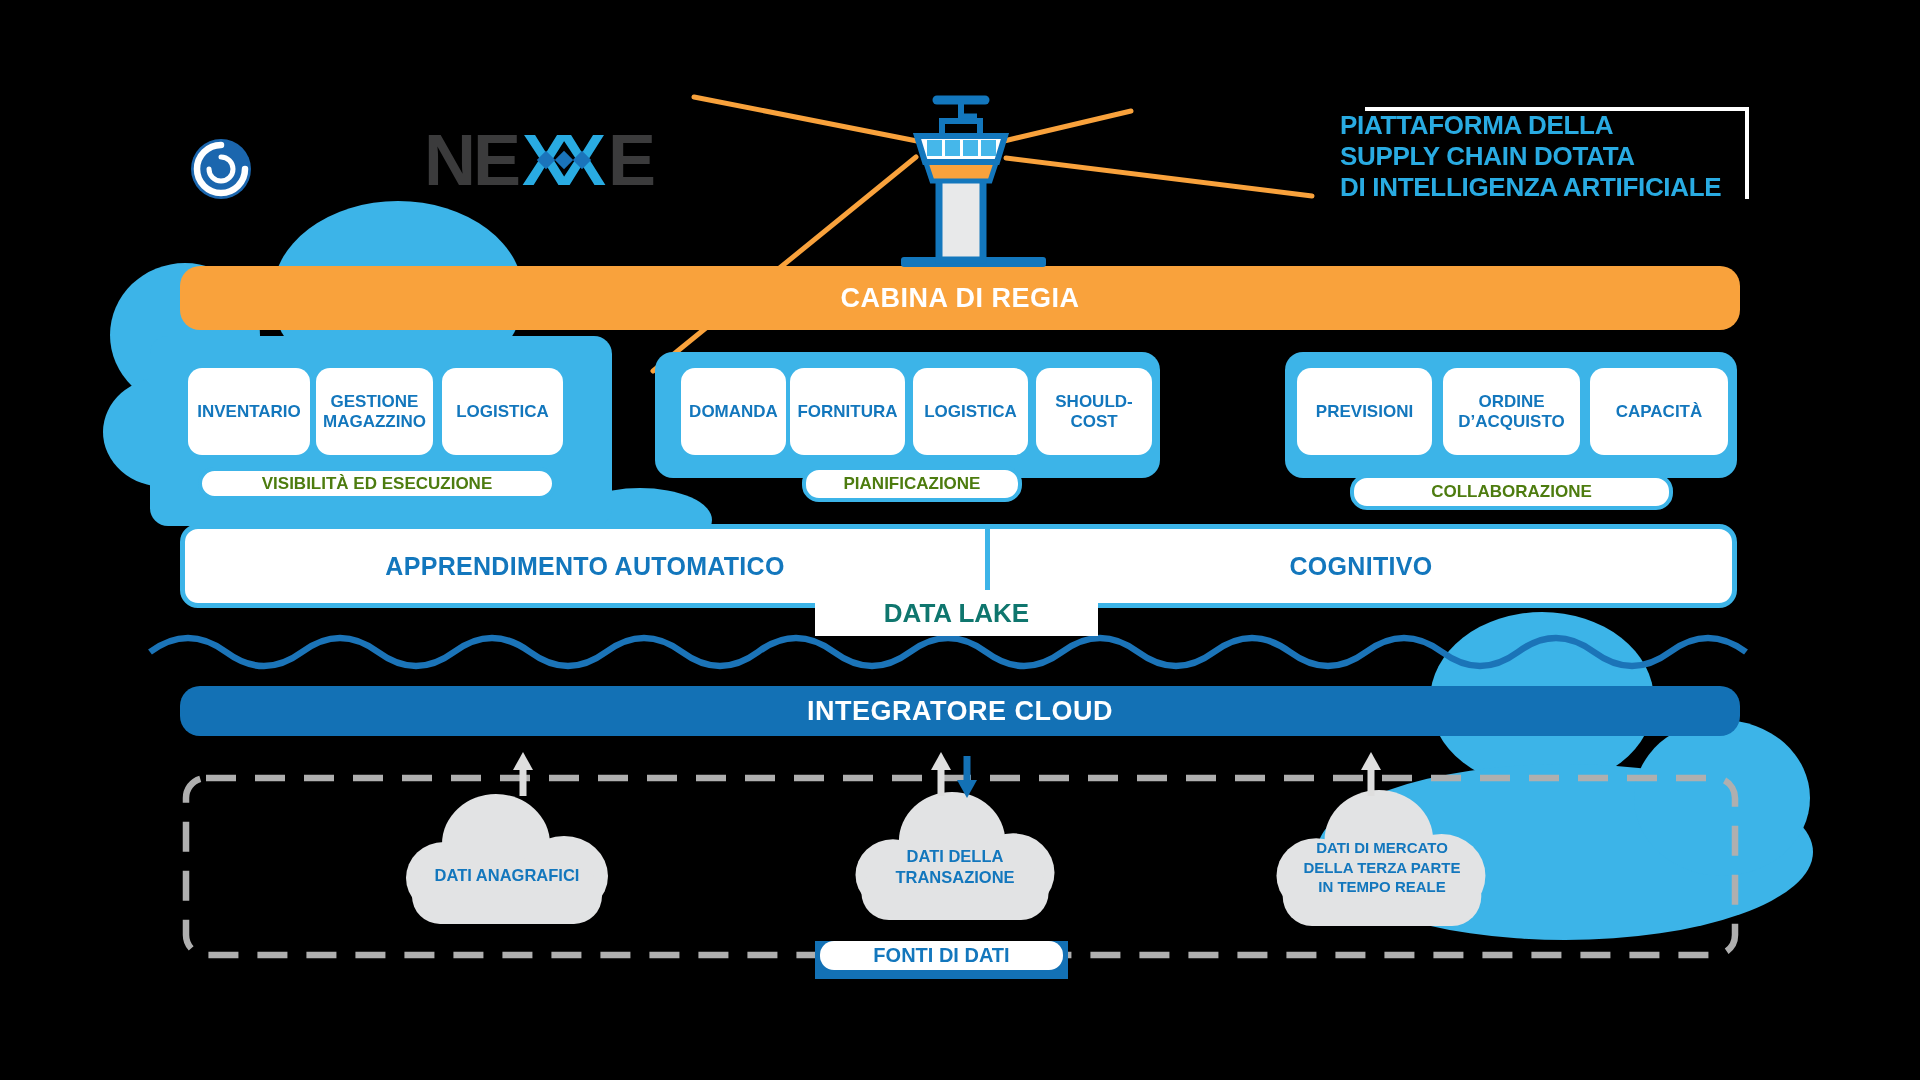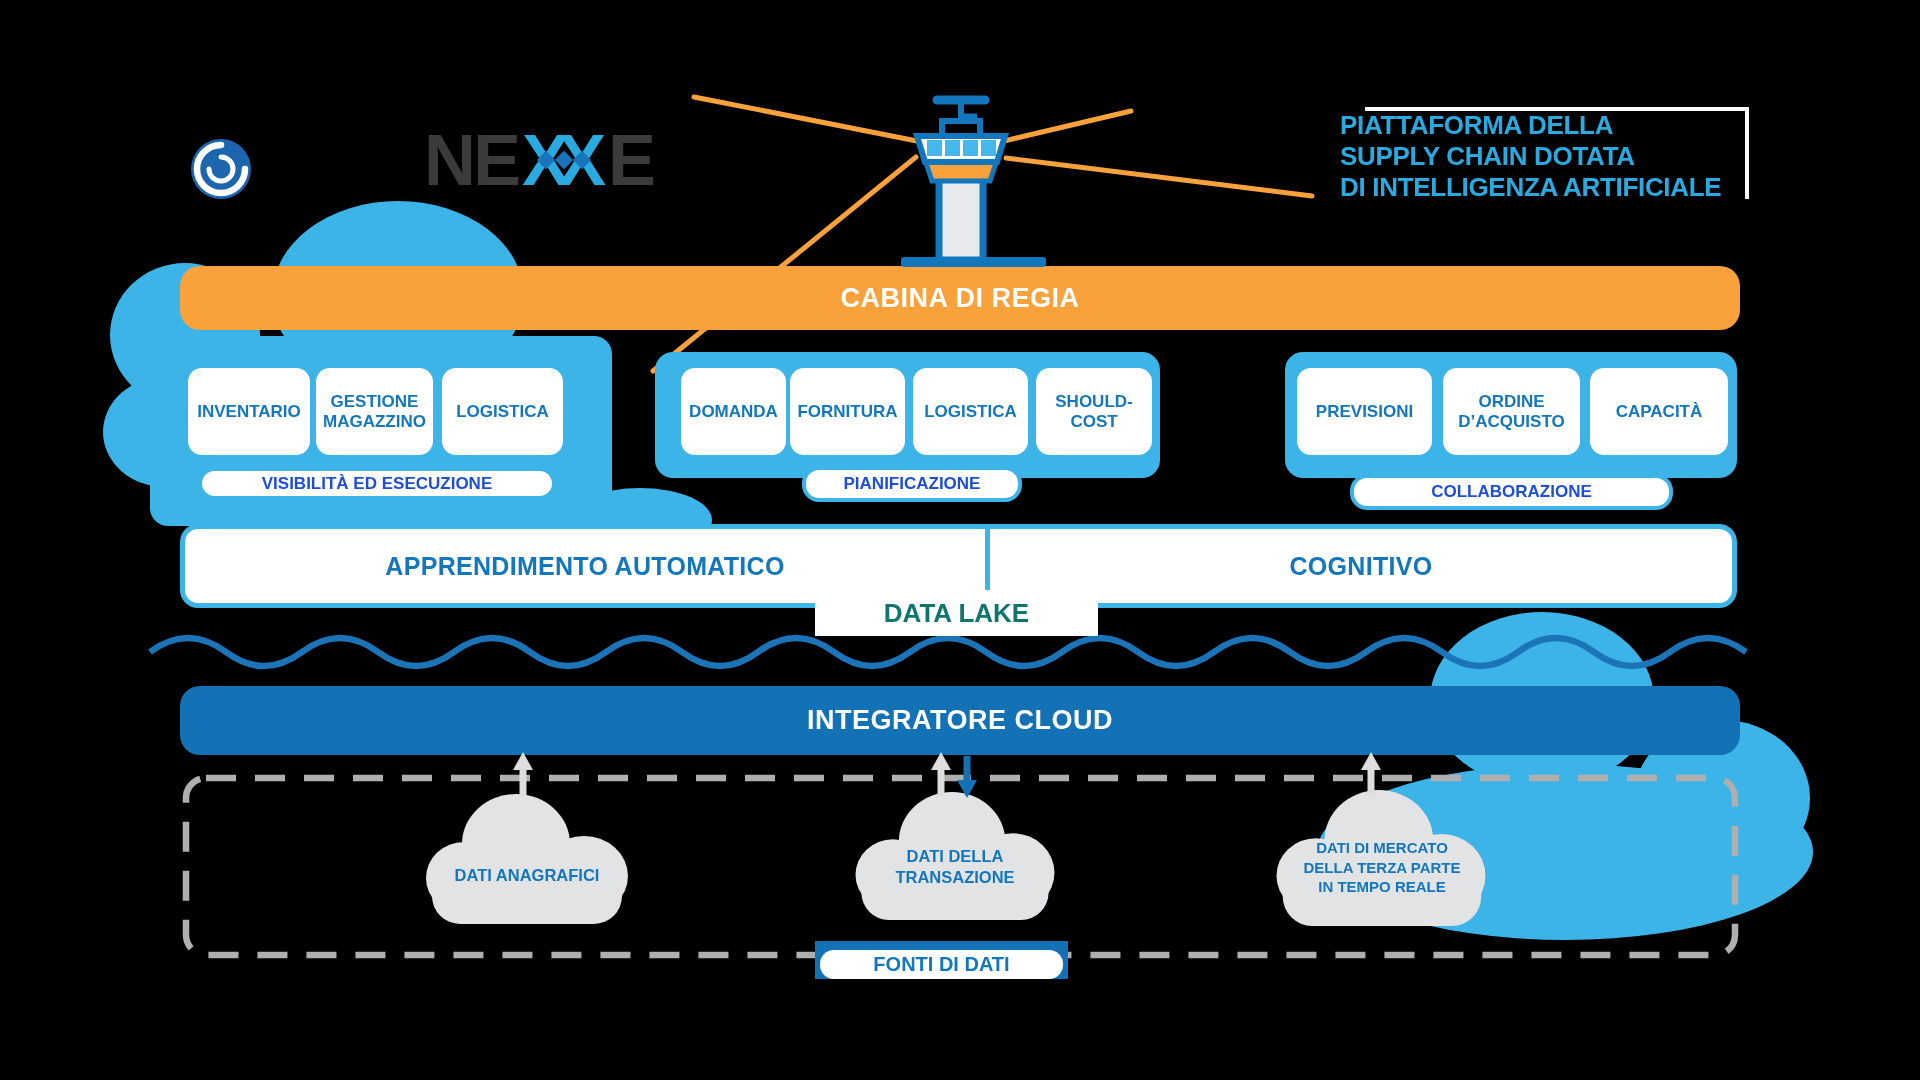--- a/index.html
+++ b/index.html
@@ -16,61 +16,61 @@
                   font-size:26px;line-height:31px;font-weight:800;letter-spacing:-0.3px;}
 
   
   .swirl{left:190px;top:138px;}
   .wordmark{left:424px;top:130px;}
 
   
   .banner{display:flex;align-items:center;justify-content:center;color:#fff;
           font-size:27px;letter-spacing:0.5px;border-radius:20px;}
   .cabina{left:180px;top:266px;width:1560px;height:64px;background:#F9A23C;}
-  .integratore{left:180px;top:686px;width:1560px;height:69px;background:#1371B5;}
+  .integratore{left:180px;top:686px;width:1560px;height:50px;background:#1371B5;}
 
   
   .gcont{background:#3CB4E8;border-radius:18px;}
   .g1{left:150px;top:336px;width:462px;height:190px;}
   .g2{left:655px;top:352px;width:505px;height:126px;}
   .g3{left:1285px;top:352px;width:452px;height:126px;}
   .gbox{top:368px;height:87px;background:#fff;border-radius:14px;display:flex;align-items:center;
         justify-content:center;text-align:center;color:#1377BD;font-size:17px;line-height:1.15;padding:0 6px;box-sizing:border-box;}
   .b11{left:188px;width:122px;} .b12{left:316px;width:117px;} .b13{left:442px;width:121px;}
   .b21{left:681px;width:105px;} .b22{left:790px;width:115px;} .b23{left:913px;width:115px;} .b24{left:1036px;width:116px;}
   .b31{left:1297px;width:135px;} .b32{left:1443px;width:137px;} .b33{left:1590px;width:138px;}
   .pill{background:#fff;border:4px solid #3CB4E8;border-radius:17px;display:flex;align-items:center;
-        justify-content:center;color:#1d4ed8;font-size:17px;box-sizing:border-box;}
+        justify-content:center;color:#4d7c0f;font-size:17px;box-sizing:border-box;}
   .p1{left:198px;top:467px;width:358px;height:33px;}
   .p2{left:802px;top:466px;width:220px;height:36px;}
   .p3{left:1350px;top:474px;width:323px;height:36px;}
 
   
   .ai-row{left:180px;top:524px;width:1557px;height:84px;background:#fff;border:5px solid #3CB4E8;
           border-radius:18px;box-sizing:border-box;display:flex;}
   .ai-cell{display:flex;align-items:center;justify-content:center;color:#1377BD;font-size:25px;letter-spacing:0.3px;}
   .ai-left{width:800px;}
   .ai-div{width:5px;background:#3CB4E8;}
   .ai-right{flex:1;}
 
   
   .datalake{left:815px;top:590px;width:283px;height:46px;background:#fff;display:flex;align-items:center;
             justify-content:center;color:#0f766e;font-size:26px;}
 
   
   .gcloud{position:absolute;}
   .gcloud svg{position:absolute;left:0;top:0;}
   .gcloud .ctext{position:absolute;left:0;right:0;text-align:center;color:#1377BD;}
-  .c1{left:424px;top:792px;width:206px;height:134px;} .c1 .ctext{top:74px;font-size:16.5px;}
+  .c1{left:404px;top:792px;width:206px;height:134px;} .c1 .ctext{top:74px;font-size:16.5px;}
   .c2{left:851px;top:790px;width:208px;height:132px;} .c2 .ctext{top:56px;font-size:16.5px;line-height:1.25;padding:0 28px;}
   .c3{left:1270px;top:788px;width:224px;height:140px;} .c3 .ctext{top:50px;font-size:15px;line-height:1.3;padding:0 26px;}
 
   
   .fonti-outer{left:815px;top:941px;width:253px;height:38px;background:#1371B5;display:flex;
-               align-items:flex-end;justify-content:center;}
+               align-items:flex-start;justify-content:center;}
   .fonti-inner{width:243px;height:29px;background:#fff;border-radius:14px;display:flex;align-items:center;
                justify-content:center;color:#1377BD;font-size:20px;}
 </style>
 </head>
 <body>
 
 <div class="stage">
 
   <svg class="layer" viewBox="0 0 1920 1080">
     <g fill="#3CB4E8">

